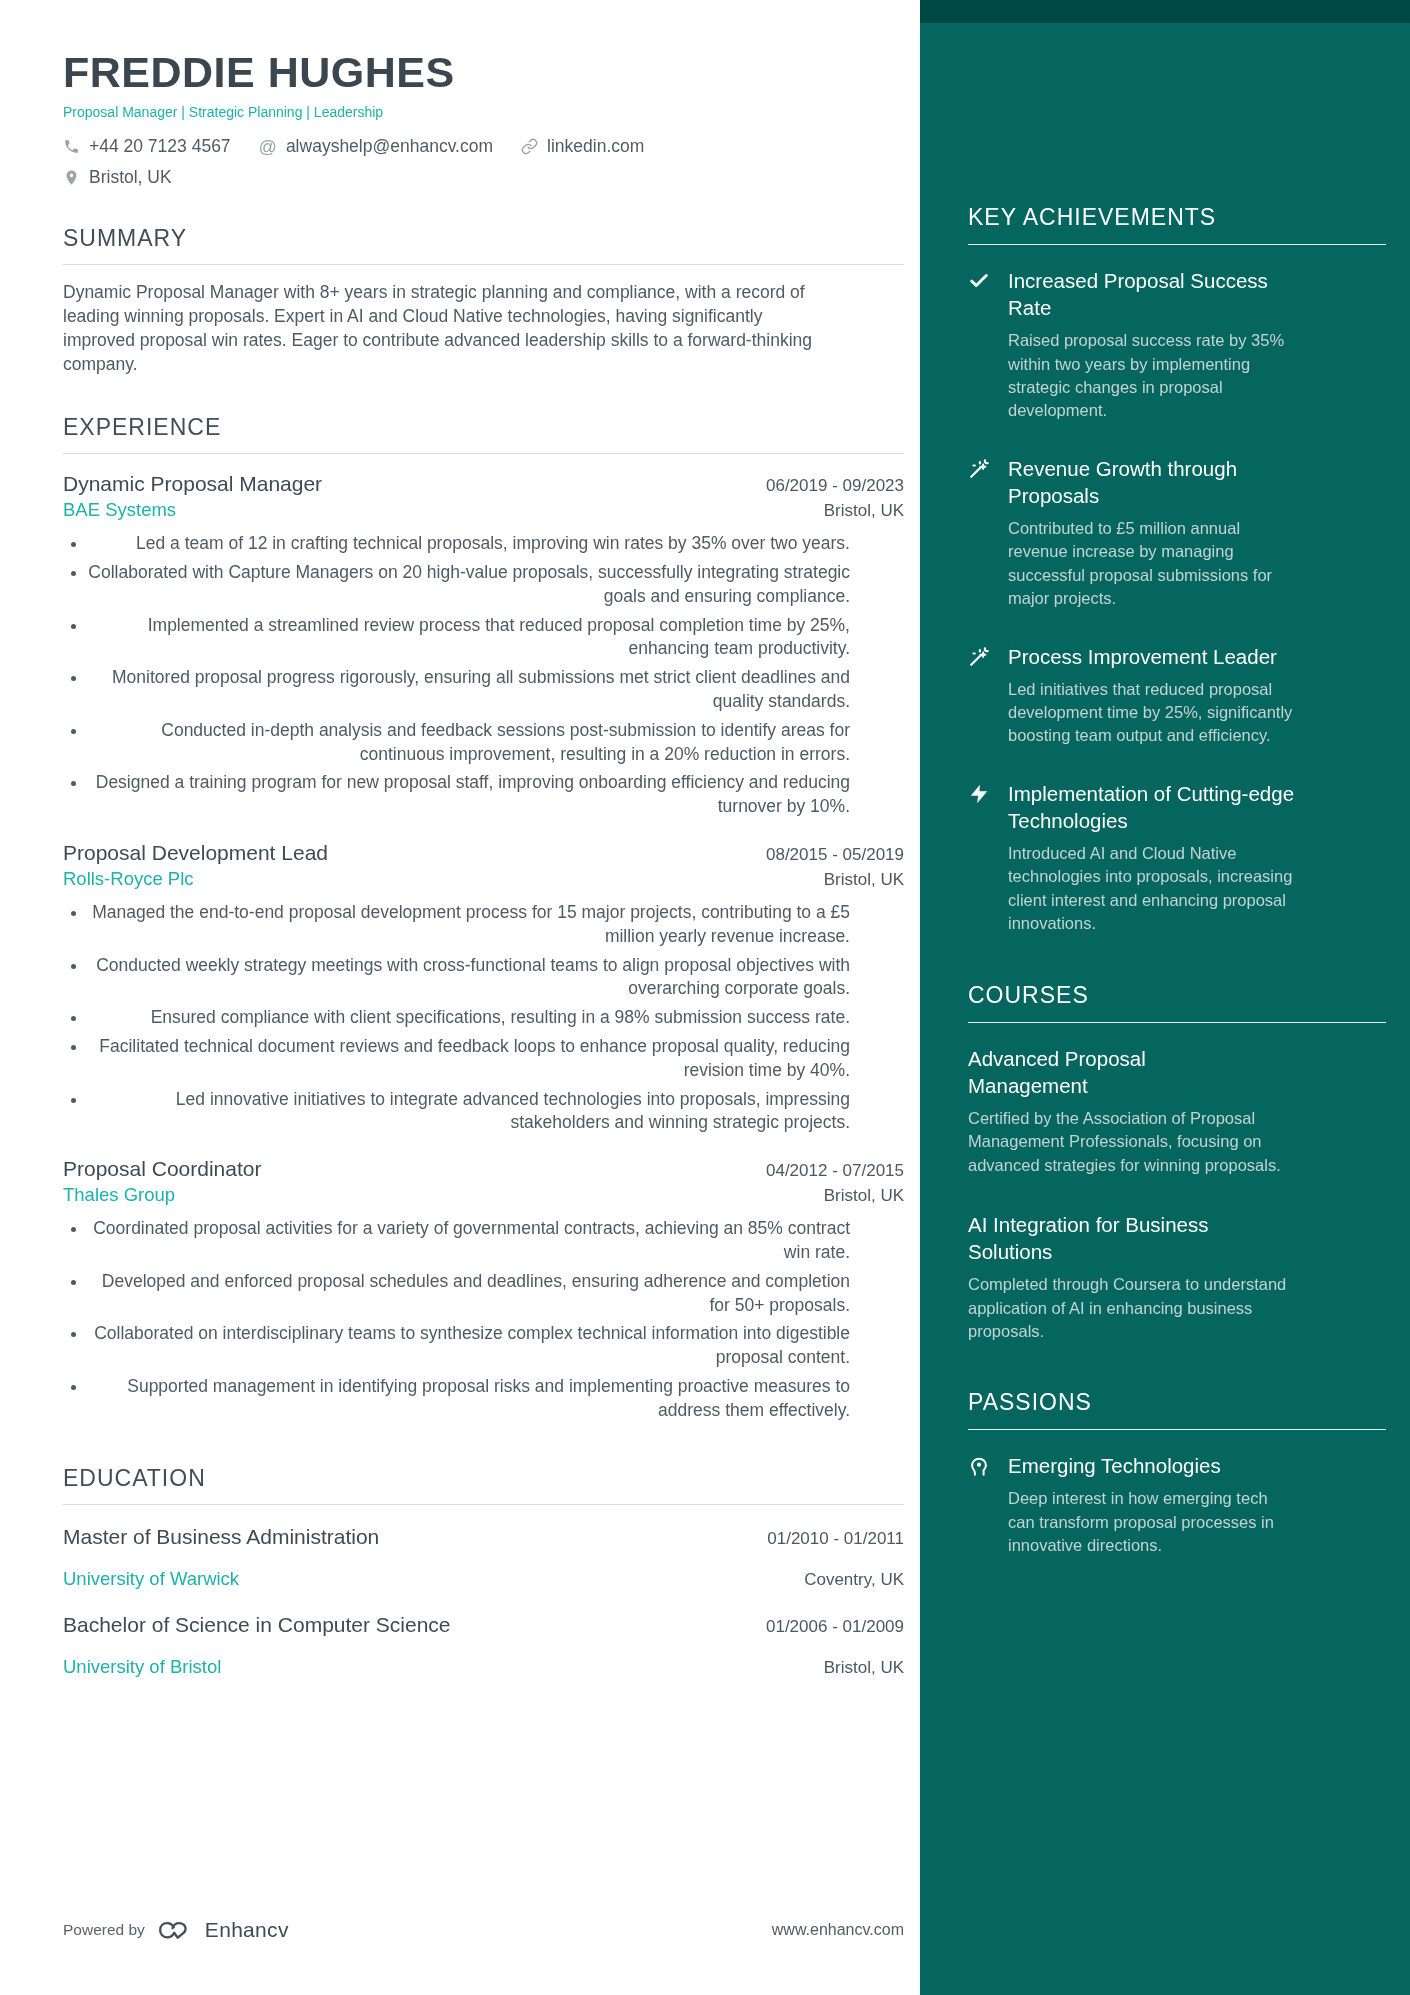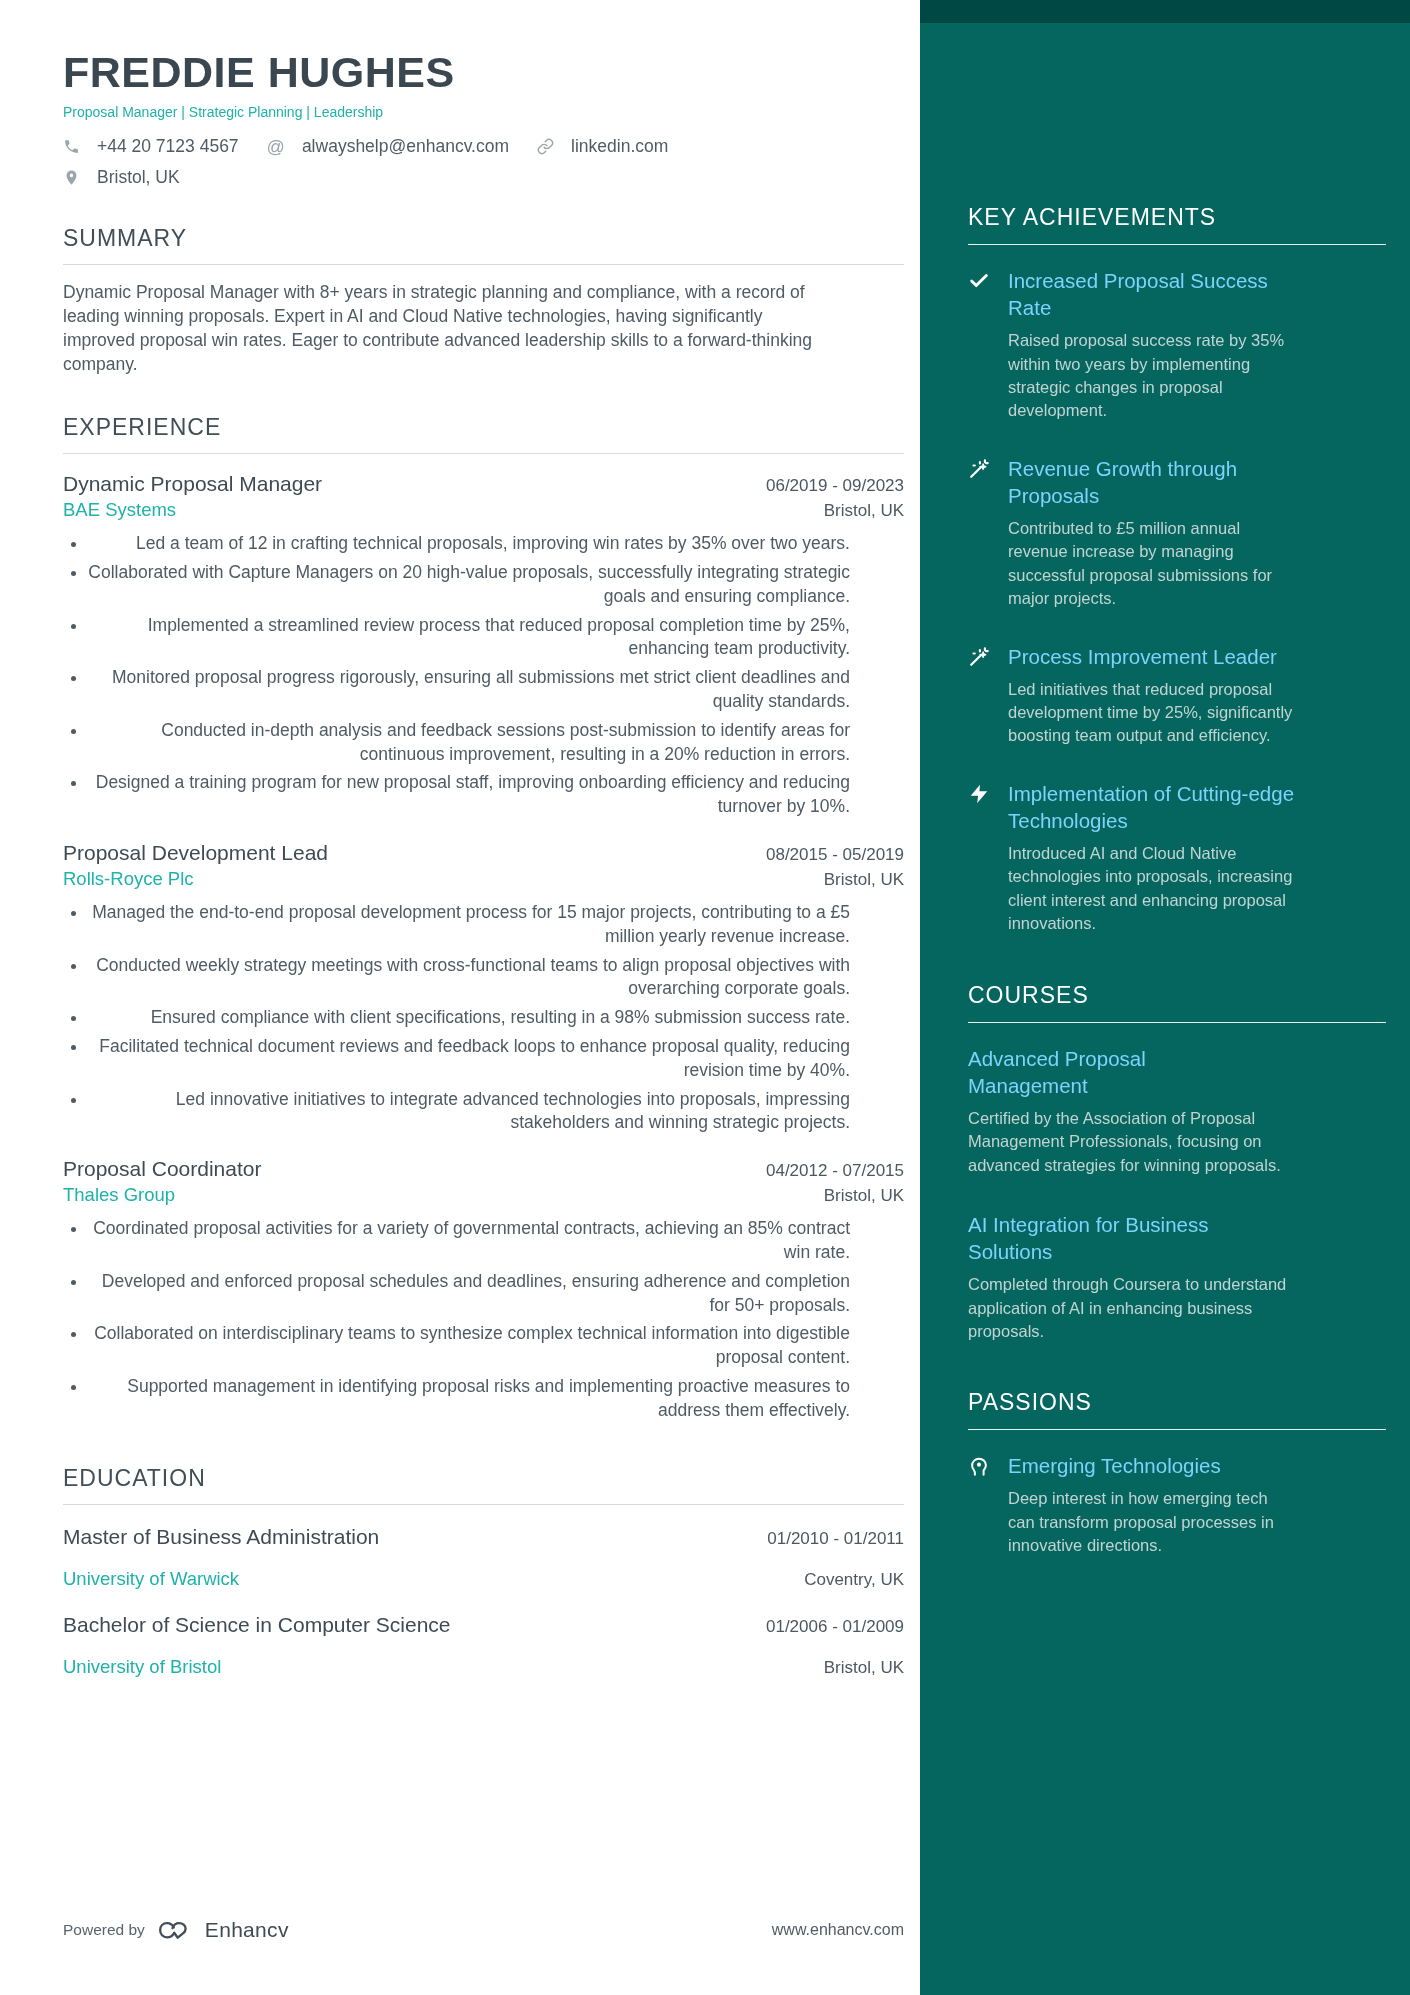--- a/index.html
+++ b/index.html
@@ -17,21 +17,21 @@
   }
   .name {
     margin:0; font-size:43px; font-weight:700; letter-spacing:.5px;
     color:#3a4750; line-height:1.05;
   }
   .subtitle {
     margin-top:9px; font-size:14px; color:var(--accent,#1eb2aa); font-weight:400;
   }
   .contact-row { display:flex; align-items:center; gap:28px; margin-top:16px; }
   .contact-row + .contact-row { margin-top:10px; }
-  .c-item { display:flex; align-items:center; gap:17px; font-size:17.5px; color:#505c65; }
+  .c-item { display:flex; align-items:center; gap:9px; font-size:17.5px; color:#505c65; }
   .c-item svg { display:block; }
   .at-glyph { font-size:18px; color:#9aa4ab; font-weight:400; line-height:1; }
 
   h2.sec {
     margin:0; font-size:23px; font-weight:500; letter-spacing:1px;
     color:#414e57; text-transform:uppercase;
     padding-bottom:12px; border-bottom:1.5px solid #d7dadd;
   }
   .section { margin-top:37px; }
   .summary-text {
@@ -73,21 +73,21 @@
     margin:0; font-size:23px; font-weight:500; letter-spacing:1px; color:#ffffff;
     text-transform:uppercase; padding-bottom:13px;
     border-bottom:1.5px solid rgba(255,255,255,.9);
   }
   .s-section { margin-top:0; }
   .s-section + .s-section { margin-top:46px; }
   .s-item { display:flex; gap:16px; margin-top:22px; }
   .s-item + .s-item { margin-top:32px; }
   .s-icon { width:24px; flex:0 0 24px; padding-top:3px; }
   .s-icon svg { display:block; }
-  .s-title { margin:0; font-size:20.5px; font-weight:500; color:#7dd3fc; line-height:1.32; max-width:300px; }
+  .s-title { margin:0; font-size:20.5px; font-weight:500; color:#ffffff; line-height:1.32; max-width:300px; }
   .s-text  { margin:8px 0 0; font-size:16.5px; line-height:1.42; color:#c2d4d2; max-width:286px; }
   .course { margin-top:22px; }
   .course + .course { margin-top:34px; }
   .course .s-text { max-width:330px; }
   .skill-line { font-size:17.5px; color:#eef4f3; margin-top:22px; line-height:1.2; }
   .skill-line + .skill-line { margin-top:14px; }
 </style>
 </head>
 <body>
 

